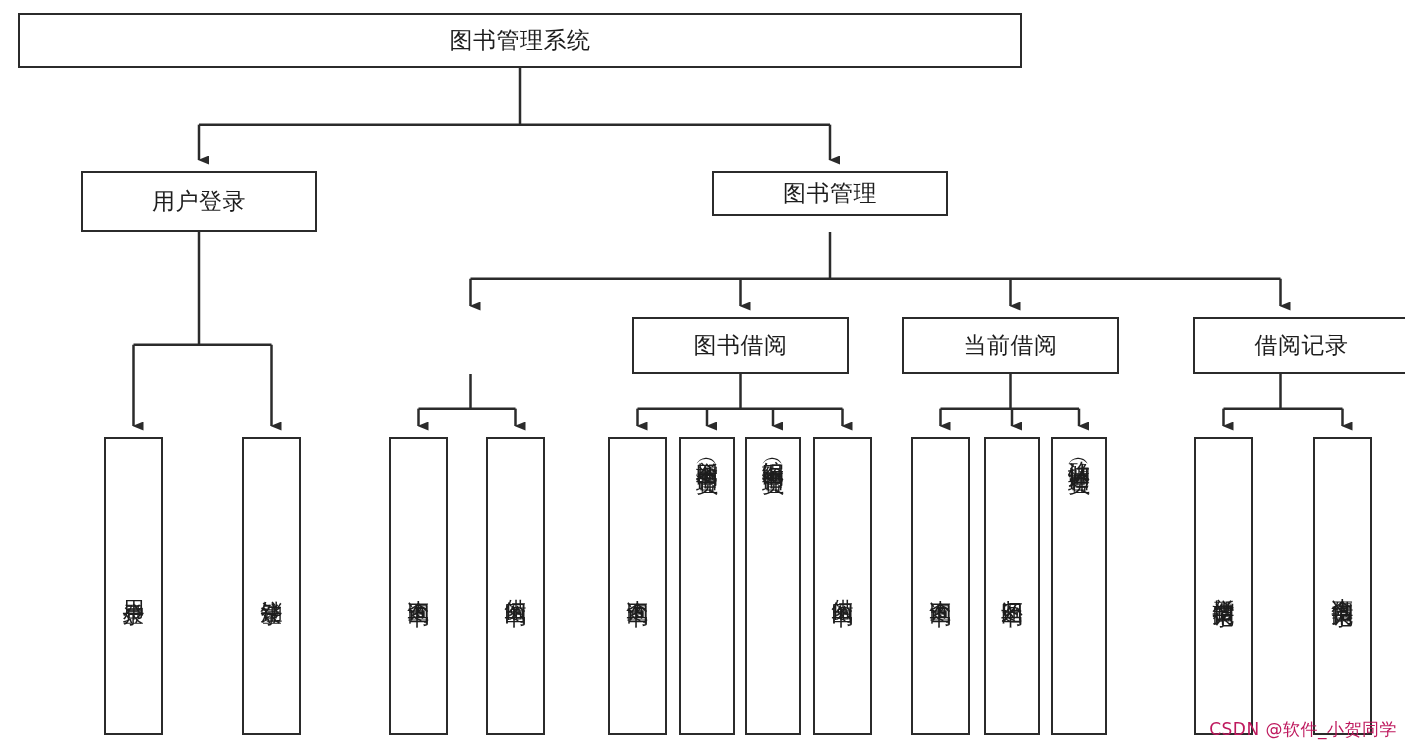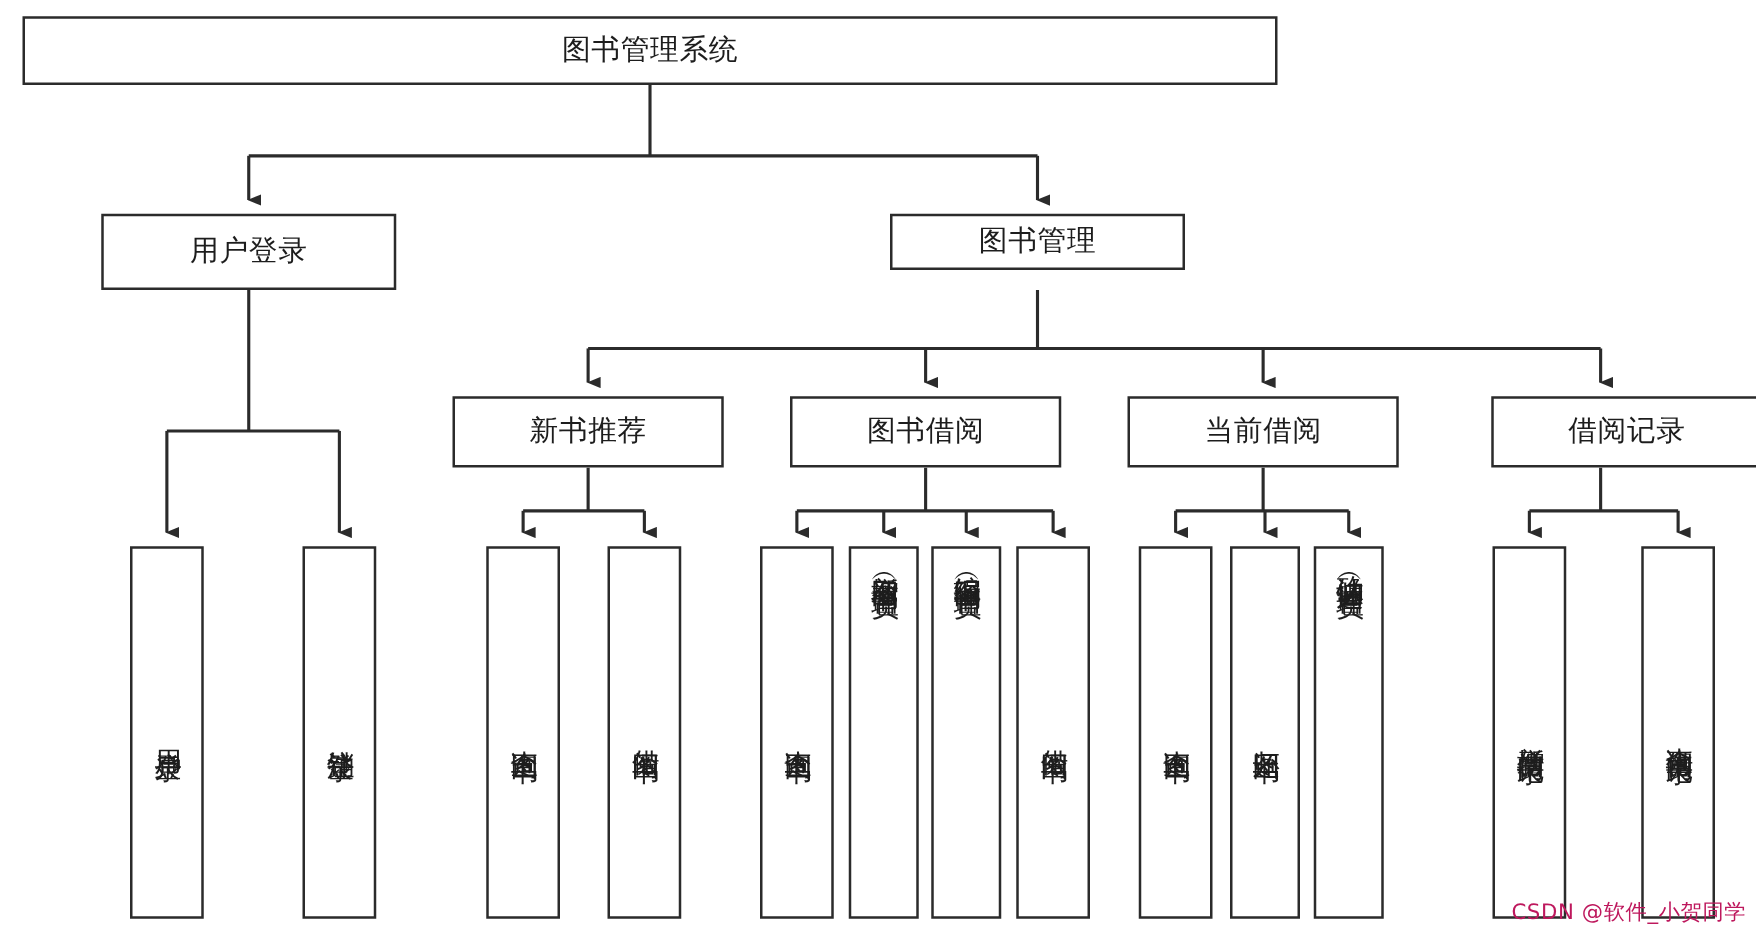--- a/index.html
+++ b/index.html
@@ -122,23 +122,20 @@
     <span class="node-label">图书管理系统</span>
   </div>
 
   <div class="node" style="left:81px; top:171px; width:236px; height:61px;">
     <span class="node-label">用户登录</span>
   </div>
   <div class="node" style="left:712px; top:171px; width:236px; height:45px;">
     <span class="node-label">图书管理</span>
   </div>
 
-  <div class="node" style="left:362px; top:317px; width:217px; height:57px;">
-    <span class="node-label">新书推荐</span>
-  </div>
   <div class="node" style="left:902px; top:317px; width:217px; height:57px;">
     <span class="node-label">当前借阅</span>
   </div>
   <div class="node" style="left:632px; top:317px; width:217px; height:57px;">
     <span class="node-label">图书借阅</span>
   </div>
   <div class="node" style="left:1172px; top:317px; width:217px; height:57px;margin-left:21px;">
     <span class="node-label">借阅记录</span>
   </div>
 

